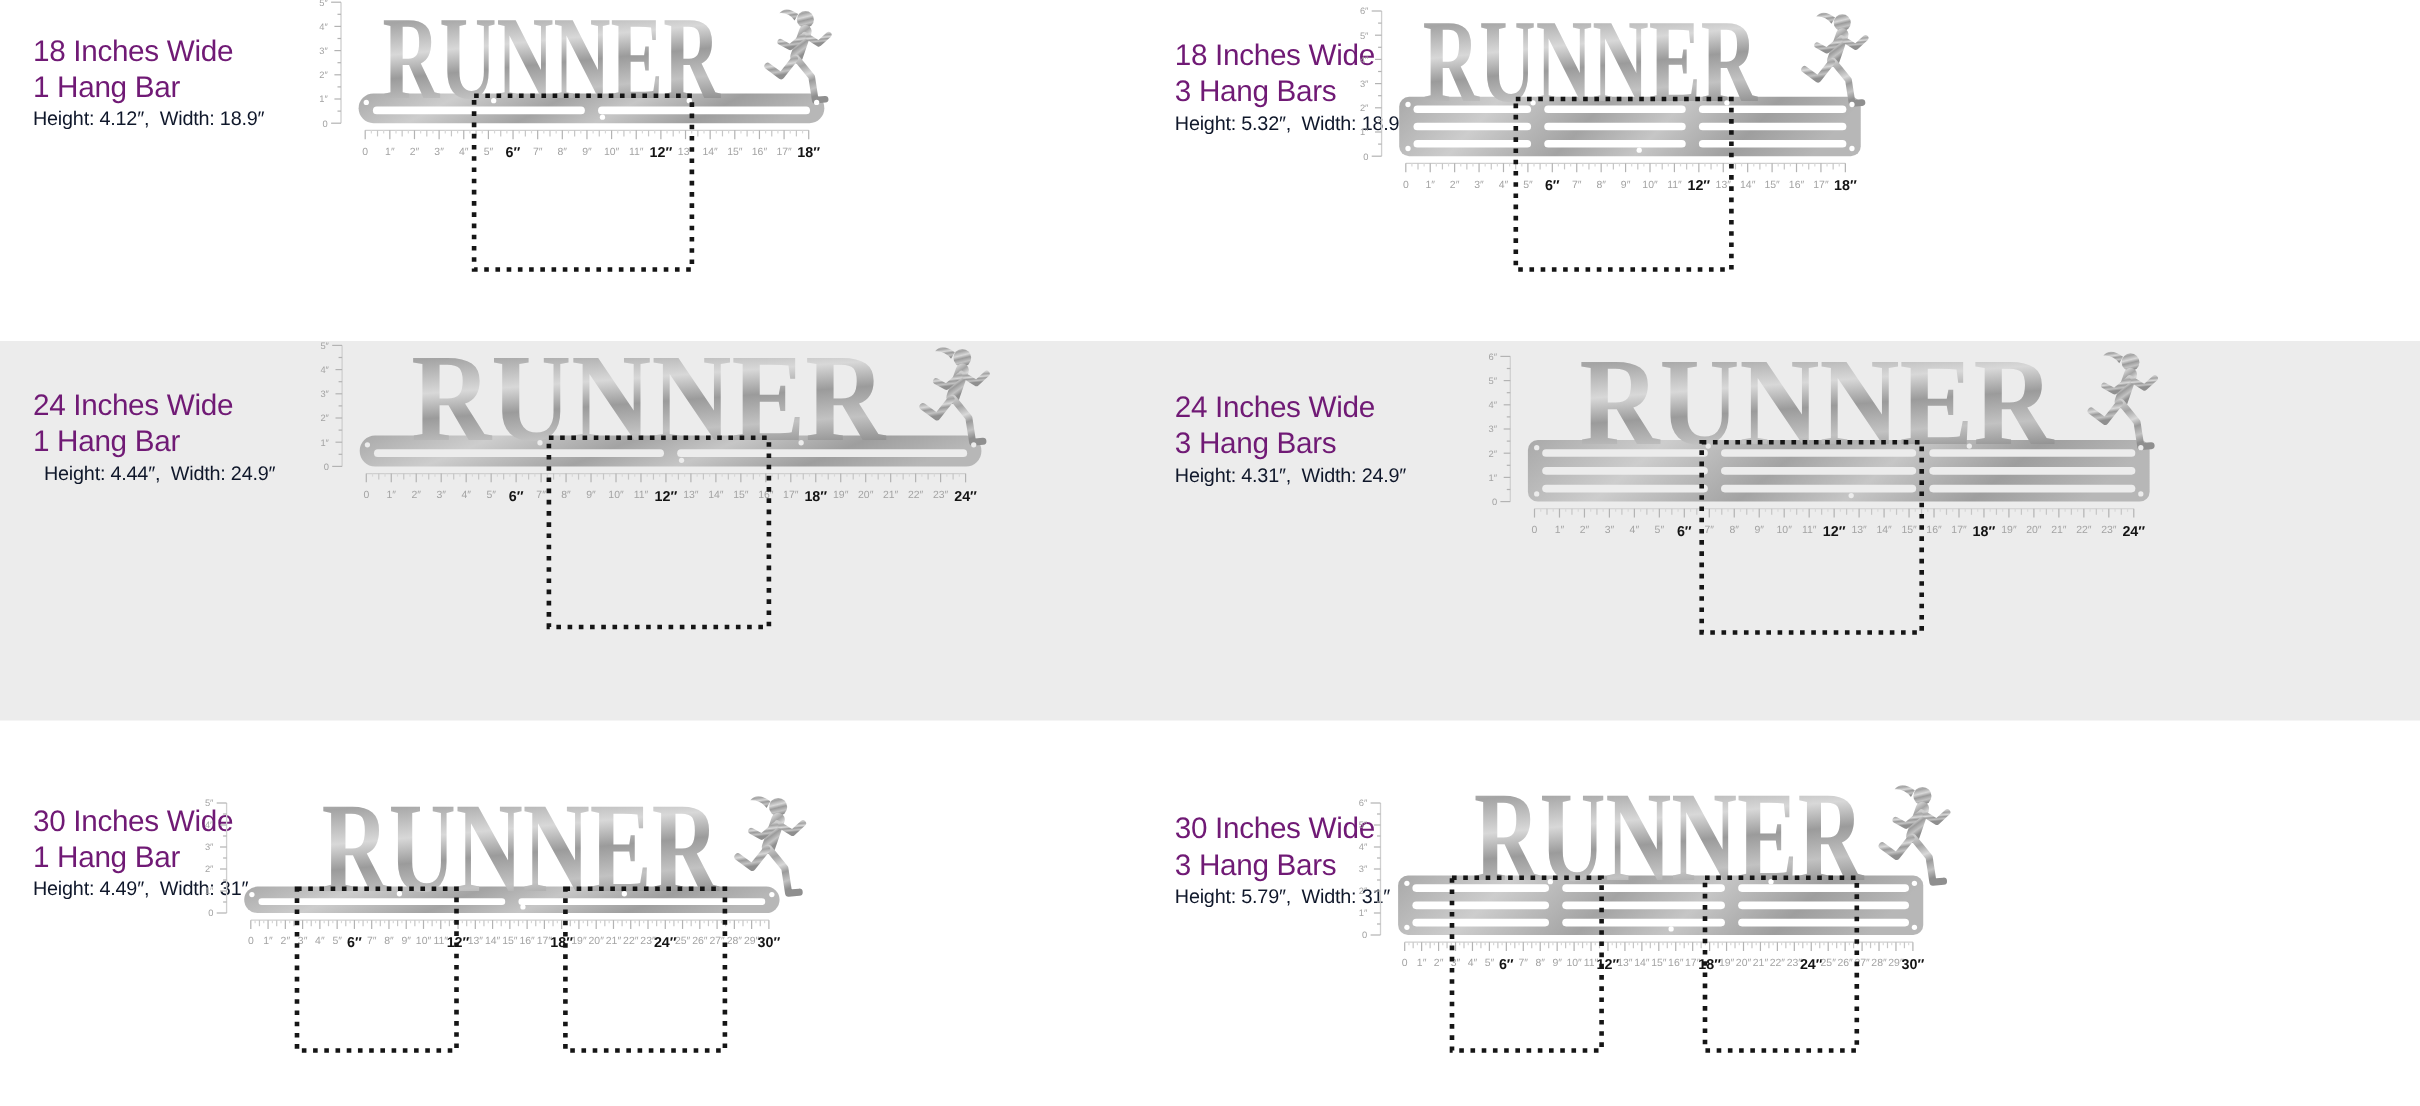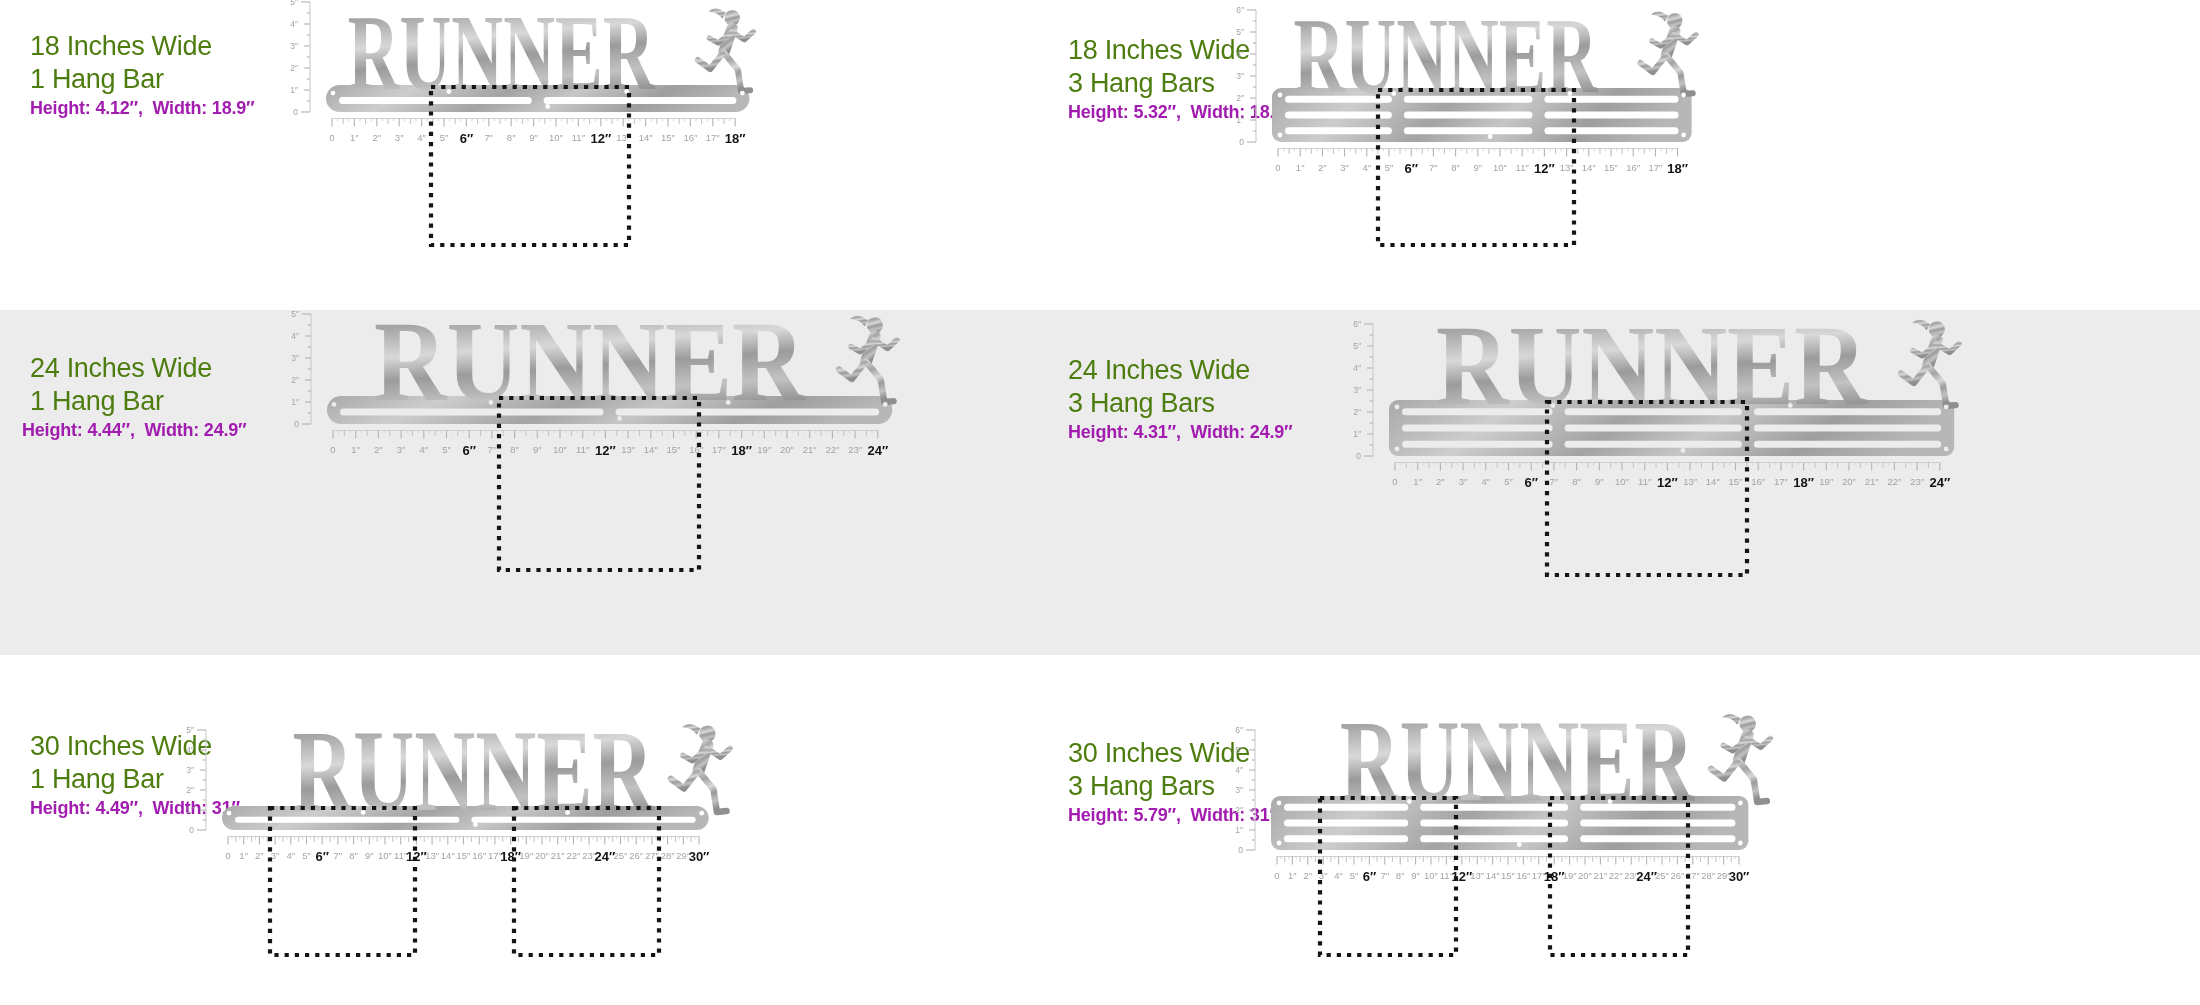--- a/index.html
+++ b/index.html
@@ -1,22 +1,22 @@
 <!DOCTYPE html>
 <html><head>
 <meta charset="utf-8">
 <style>
   html,body{margin:0;padding:0}
   body{width:2200px;height:1005px;position:relative;background:#fff;
        font-family:"Liberation Sans","DejaVu Sans",sans-serif;overflow:hidden}
   #stage{position:absolute;left:0;top:0;width:2200px;height:1005px}
   .abs{position:absolute}
   .band{position:absolute;left:0;width:100%}
-  .ptitle{font-size:27px;line-height:33px;color:#4d7c0f;letter-spacing:-0.3px;white-space:pre}
-  .pspecs{font-size:18px;font-weight:bold;color:#a21caf;white-space:pre;letter-spacing:-0.2px}
+  .ptitle{font-size:27px;line-height:33px;color:#701a75;letter-spacing:-0.3px;white-space:pre}
+  .pspecs{font-size:18px;font-weight:normal;color:#0f172a;white-space:pre;letter-spacing:-0.2px}
   svg{display:block;overflow:visible}
 </style>
 </head>
 <body>
 
 <div id="stage" style="width: 2200px; height: 1005px; background: rgb(255, 255, 255);">
   <div id="band" class="band" style="top: 310px; height: 345px; background: rgb(236, 236, 236);"></div>
 <div class="abs" style="left: 0px; top: 0px;">
       <div class="ptitle abs" style="left:30px;top:30px"><div>18 Inches Wide</div><div>1 Hang Bar</div></div>
       <div class="pspecs abs" style="left:30px;top:98px">Height: 4.12″,  Width: 18.9″</div>
@@ -344,21 +344,21 @@
         <text x="367.2" y="23.5" text-anchor="middle" font-size="9.5" fill="#a3a3a3">16″</text>
         <text x="389.4" y="23.5" text-anchor="middle" font-size="9.5" fill="#a3a3a3">17″</text>
         <text x="411.59999999999997" y="26" text-anchor="middle" font-size="13" font-weight="bold" fill="#141414">18″</text>
       </svg>
       <svg class="abs" style="left:1372.9px;top:85px" width="206" height="165" viewBox="0 0 206 165">
     <rect x="5" y="5" width="196" height="155" fill="none" stroke="#151515" stroke-width="4.2" stroke-dasharray="4.2 6"></rect>
   </svg>
     </div>
     <div class="abs" style="left: 0px; top: 0px;">
       <div class="ptitle abs" style="left:30px;top:352px"><div>24 Inches Wide</div><div>1 Hang Bar</div></div>
-      <div class="pspecs abs" style="left:22px;top:420px">Height: 4.44″,  Width: 24.9″</div>
+      <div class="pspecs abs" style="left:40px;top:420px">Height: 4.44″,  Width: 24.9″</div>
       <svg class="abs" style="left:275px;top:307px" width="42" height="124" viewBox="0 0 42 124">
         <line x1="36" y1="7" x2="36" y2="117" stroke="#cfcfcf" stroke-width="1.2"></line>
         <line x1="27" y1="117" x2="36" y2="117" stroke="#b3b3b3" stroke-width="1.1"></line>
         <line x1="32.8" y1="106" x2="36" y2="106" stroke="#b3b3b3" stroke-width="1.1"></line>
         <line x1="30" y1="95" x2="36" y2="95" stroke="#b3b3b3" stroke-width="1.1"></line>
         <line x1="32.8" y1="84" x2="36" y2="84" stroke="#b3b3b3" stroke-width="1.1"></line>
         <line x1="30" y1="73" x2="36" y2="73" stroke="#b3b3b3" stroke-width="1.1"></line>
         <line x1="32.8" y1="62" x2="36" y2="62" stroke="#b3b3b3" stroke-width="1.1"></line>
         <line x1="30" y1="51" x2="36" y2="51" stroke="#b3b3b3" stroke-width="1.1"></line>
         <line x1="32.8" y1="40" x2="36" y2="40" stroke="#b3b3b3" stroke-width="1.1"></line>

